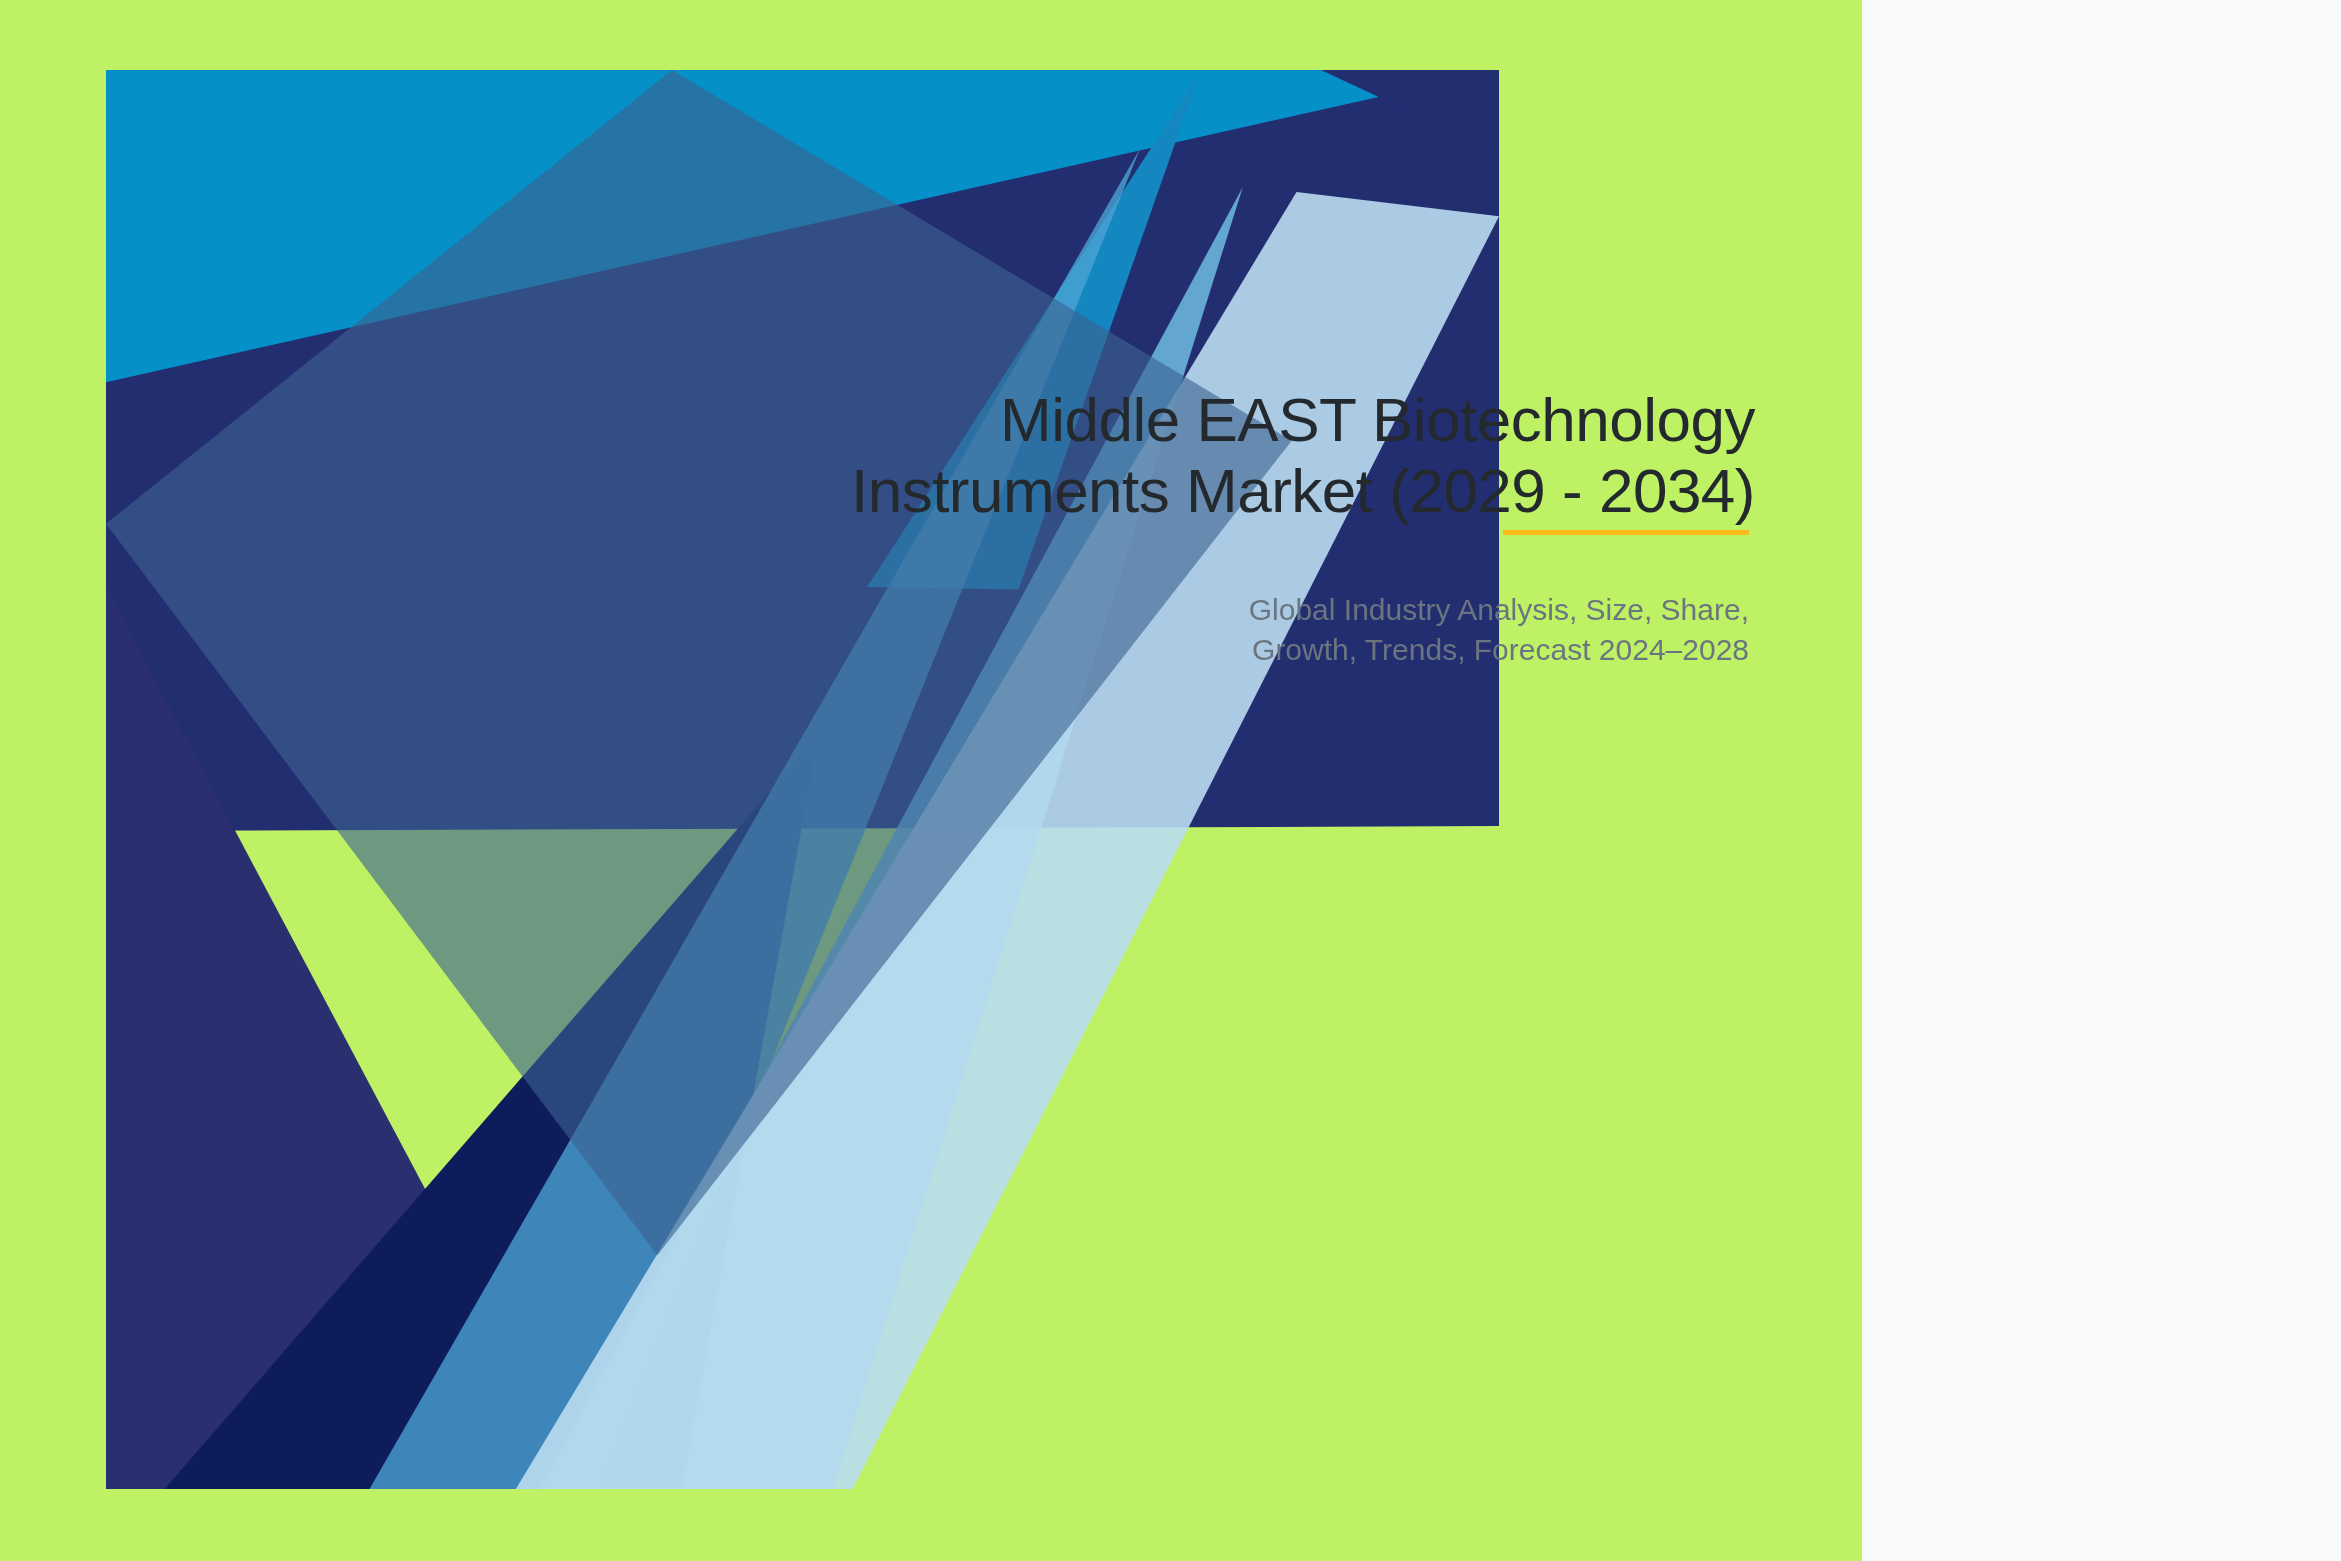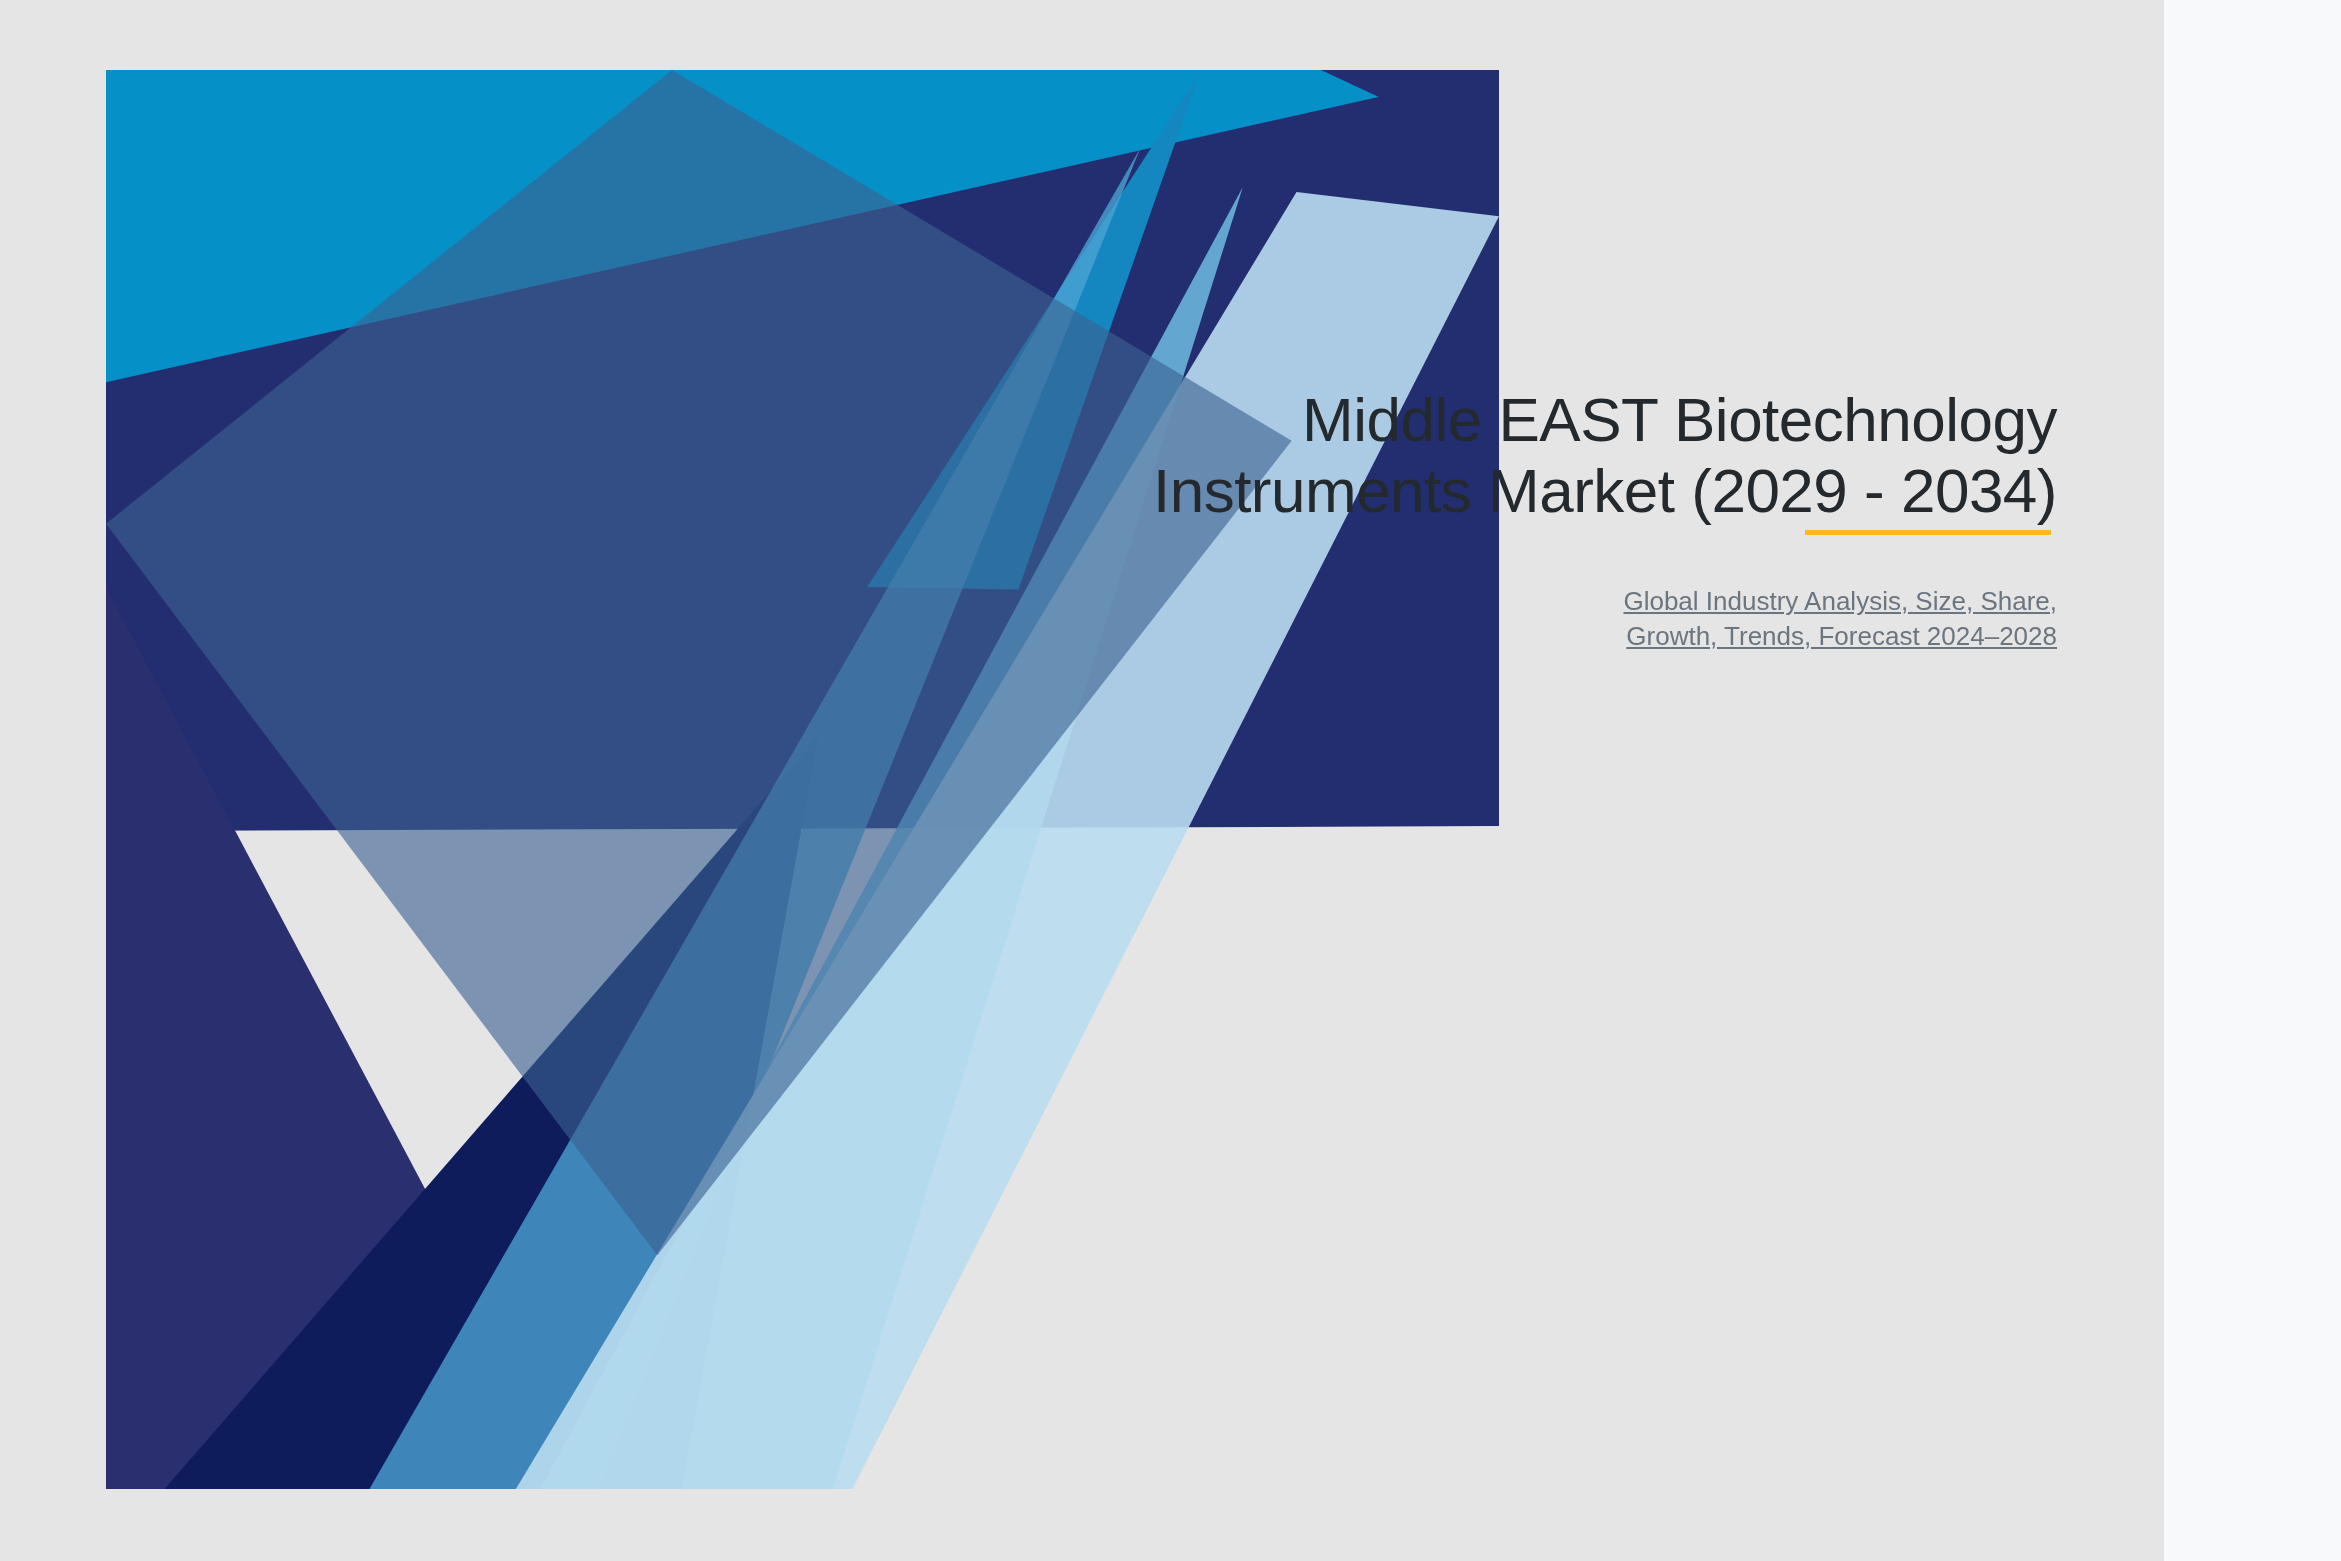--- a/index.html
+++ b/index.html
@@ -9,23 +9,23 @@
   body {
     width: 2342px;
     height: 1561px;
     background: #f7f9fb;
     font-family: "Liberation Sans", sans-serif;
     overflow: hidden;
   }
 
   #cover {
     position: relative;
-    width: 2164px;
+    width: 1862px;
     height: 1561px;
-    background: #e5e5e5;
+    background: #bef264;
   }
 
   
   #artwork {
     position: absolute;
     left: 106px;
     top: 70px;
     width: 1393px;
     height: 1419px;
     overflow: hidden;
@@ -61,30 +61,29 @@
     position: absolute;
     right: 5.9px;
     top: 145px;
     width: 246px;
     height: 5.4px;
     background: #fbba1a;
     z-index: 3;
   }
 
   #page-subtitle {
-    margin: 0;
+    margin: 6px;
     padding-top: 58px;
     font-family: "Liberation Sans", sans-serif;
     font-weight: 400;
-    font-size: 26px;
+    font-size: 30px;
     line-height: 1.32;
     color: #6b7580;
     position: relative;
     z-index: 2;
-    text-decoration: underline;
   }
 </style>
 </head>
 <body>
 
 <div id="cover">
 
   <div id="artwork">
     <svg viewBox="0 0 2855 2909" preserveAspectRatio="none">
 

